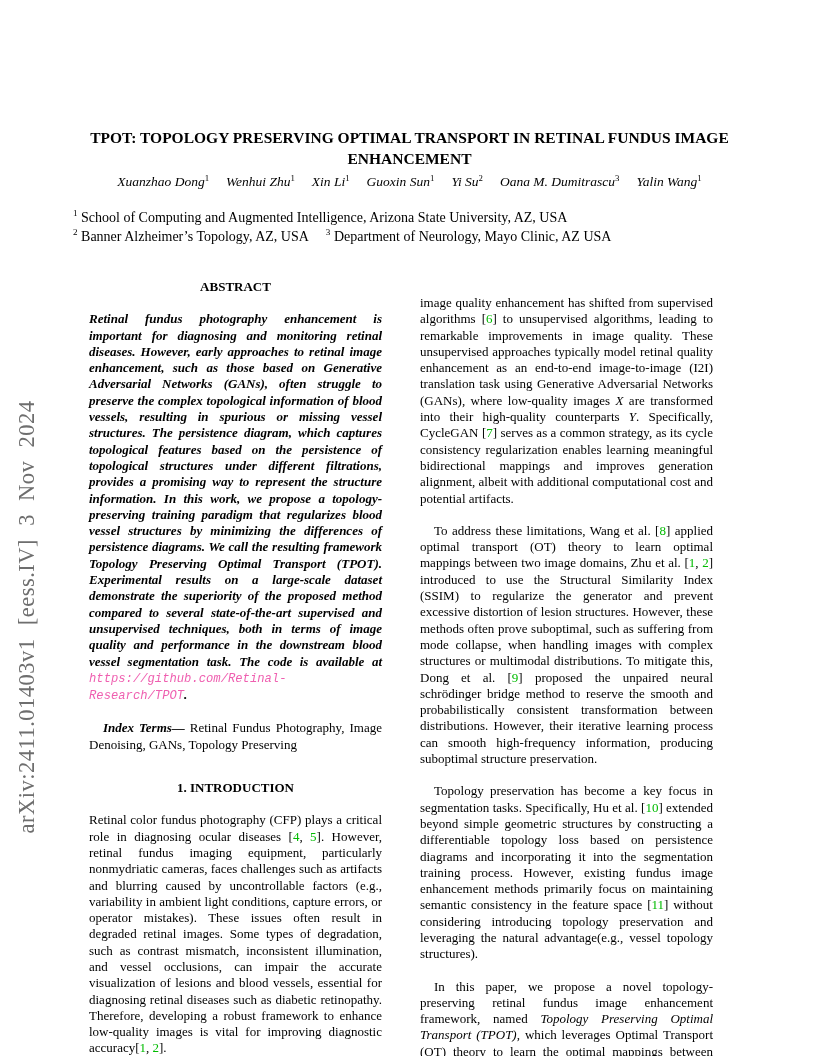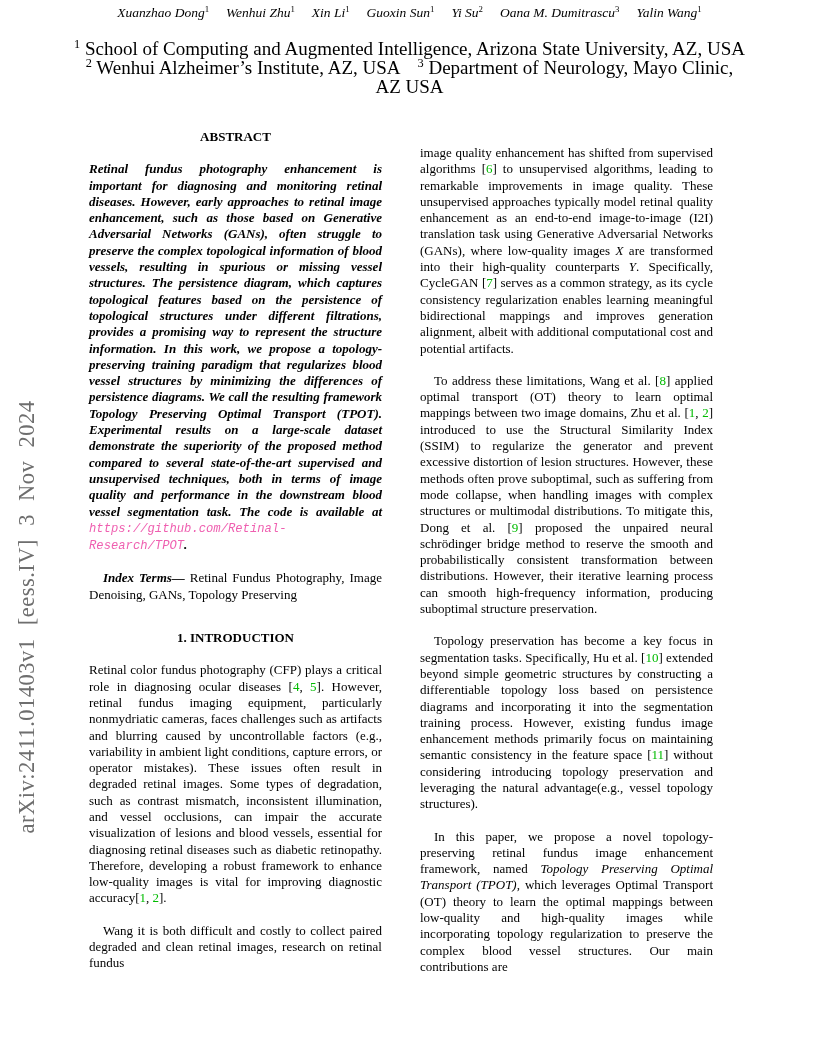--- a/index.html
+++ b/index.html
@@ -45,22 +45,22 @@
     line-height:21px;
   }
   .author-line{
     margin-top:4px;
     text-align:center;
     font-size:13.5px;
     line-height:18px;
   }
   .affiliations{
     margin-top:17px;
-    text-align:center;
-    font-size:19px;
+    text-align:left;
+    font-size:14px;
     line-height:19px;
   }
   .columns{
     display:flex;
     gap:6px;
     margin-top:33px;
   }
   .col{
     width:325px;
     font-size:13px;
@@ -106,26 +106,30 @@
 </style>
 </head>
 <body>
 
 <div class="page">
 
   <div class="arxiv-watermark">arXiv:2411.01403v1 [eess.IV] 3 Nov 2024</div>
 
   <div class="content">
 
+    <div class="paper-title">
+      <div>TPOT: TOPOLOGY PRESERVING OPTIMAL TRANSPORT IN RETINAL FUNDUS IMAGE</div>
+      <div>ENHANCEMENT</div>
+    </div>
 
     <div class="author-line"><span class="seg-i">Xuanzhao Dong</span><sup class="seg-sup">1</sup><span class="seg-gap"></span><span class="seg-i">Wenhui Zhu</span><sup class="seg-sup">1</sup><span class="seg-gap"></span><span class="seg-i">Xin Li</span><sup class="seg-sup">1</sup><span class="seg-gap"></span><span class="seg-i">Guoxin Sun</span><sup class="seg-sup">1</sup><span class="seg-gap"></span><span class="seg-i">Yi Su</span><sup class="seg-sup">2</sup><span class="seg-gap"></span><span class="seg-i">Oana M. Dumitrascu</span><sup class="seg-sup">3</sup><span class="seg-gap"></span><span class="seg-i">Yalin Wang</span><sup class="seg-sup">1</sup></div>
 
     <div class="affiliations">
       <div><sup class="seg-sup">1</sup><span class="seg-n"> School of Computing and Augmented Intelligence, Arizona State University, AZ, USA</span></div>
-      <div><sup class="seg-sup">2</sup><span class="seg-n"> Wenhui Alzheimer’s Institute, AZ, USA</span><span class="seg-gap"></span><sup class="seg-sup">3</sup><span class="seg-n"> Department of Neurology, Mayo Clinic, AZ USA</span></div>
+      <div><sup class="seg-sup">2</sup><span class="seg-n"> Banner Alzheimer’s Topology, AZ, USA</span><span class="seg-gap"></span><sup class="seg-sup">3</sup><span class="seg-n"> Department of Neurology, Mayo Clinic, AZ USA</span></div>
     </div>
 
     <div class="columns">
 
       <div class="col">
         <div class="abstract-heading">ABSTRACT</div>
         <p class="para abstract-text"><span class="seg-n">Retinal fundus photography enhancement is important for diagnosing and monitoring retinal diseases. However, early approaches to retinal image enhancement, such as those based on Generative Adversarial Networks (GANs), often struggle to preserve the complex topological information of blood vessels, resulting in spurious or missing vessel structures. The persistence diagram, which captures topological features based on the persistence of topological structures under different filtrations, provides a promising way to represent the structure information. In this work, we propose a topology-preserving training paradigm that regularizes blood vessel structures by minimizing the differences of persistence diagrams. We call the resulting framework Topology Preserving Optimal Transport (TPOT). Experimental results on a large-scale dataset demonstrate the superiority of the proposed method compared to several state-of-the-art supervised and unsupervised techniques, both in terms of image quality and performance in the downstream blood vessel segmentation task. The code is available at </span><span class="seg-l">https://github.com/Retinal-Research/TPOT</span><span class="seg-n">.</span></p>
         <p class="para index-terms"><span class="seg-bi">Index Terms—</span><span class="seg-n"> Retinal Fundus Photography, Image Denoising, GANs, Topology Preserving</span></p>
         <div class="section-heading">1. INTRODUCTION</div>
         <p class="para"><span class="seg-n">Retinal color fundus photography (CFP) plays a critical role in diagnosing ocular diseases [</span><span class="seg-c">4</span><span class="seg-n">, </span><span class="seg-c">5</span><span class="seg-n">]. However, retinal fundus imaging equipment, particularly nonmydriatic cameras, faces challenges such as artifacts and blurring caused by uncontrollable factors (e.g., variability in ambient light conditions, capture errors, or operator mistakes). These issues often result in degraded retinal images. Some types of degradation, such as contrast mismatch, inconsistent illumination, and vessel occlusions, can impair the accurate visualization of lesions and blood vessels, essential for diagnosing retinal diseases such as diabetic retinopathy. Therefore, developing a robust framework to enhance low-quality images is vital for improving diagnostic accuracy[</span><span class="seg-c">1</span><span class="seg-n">, </span><span class="seg-c">2</span><span class="seg-n">].</span></p>

